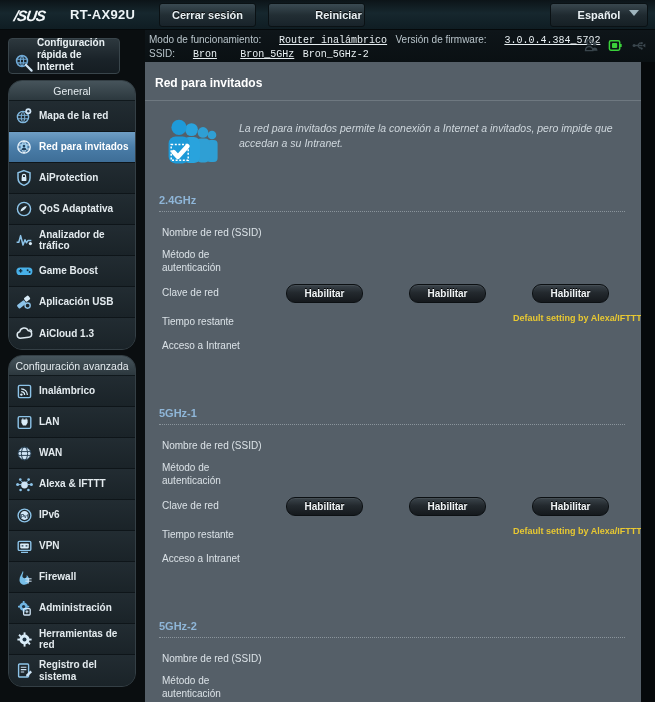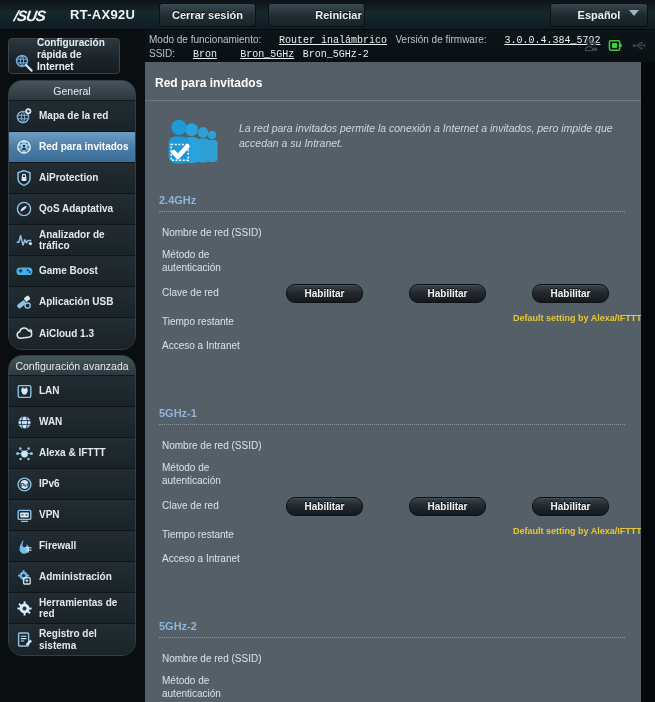--- a/index.html
+++ b/index.html
@@ -309,20 +309,30 @@
             <path d="M14.4 4.4a2.4 2.4 0 012.3 2.6" fill="none" stroke="#dce8ef" stroke-width="1.2"></path>
           </svg>
         </div>
         <div class="nav-label">AiCloud 1.3</div>
       </div>
     </div>
 
     <div class="nav-group" id="group-advanced">
       <div class="group-head">Configuración avanzada</div>
 
+      <div class="nav-item">
+        <div class="nav-icon">
+          <svg width="17" height="17" viewBox="0 0 17 17">
+            <rect x="2.4" y="2.4" width="12.2" height="12.2" rx="1.4" fill="none" stroke="#8cc3e8" stroke-width="1.4"></rect>
+            <circle cx="5.4" cy="11.6" r="1.2" fill="#d9ecf8"></circle>
+            <path d="M5.2 8.6a3.4 3.4 0 013.4 3.4M5.2 5.8a6.2 6.2 0 016.2 6.2" fill="none" stroke="#d9ecf8" stroke-width="1.3"></path>
+          </svg>
+        </div>
+        <div class="nav-label">Inalámbrico</div>
+      </div>
 
       <div class="nav-item">
         <div class="nav-icon">
           <svg width="17" height="17" viewBox="0 0 17 17">
             <rect x="2.2" y="2.6" width="12.6" height="11.8" rx="1.3" fill="none" stroke="#8cc3e8" stroke-width="1.4"></rect>
             <path d="M5.4 5.6h6.2v3.2l-1.6 2.6H7l-1.6-2.6z" fill="#d9ecf8"></path>
             <rect x="6.3" y="4.4" width="1.1" height="1.5" fill="#d9ecf8"></rect>
             <rect x="9.6" y="4.4" width="1.1" height="1.5" fill="#d9ecf8"></rect>
           </svg>
         </div>

